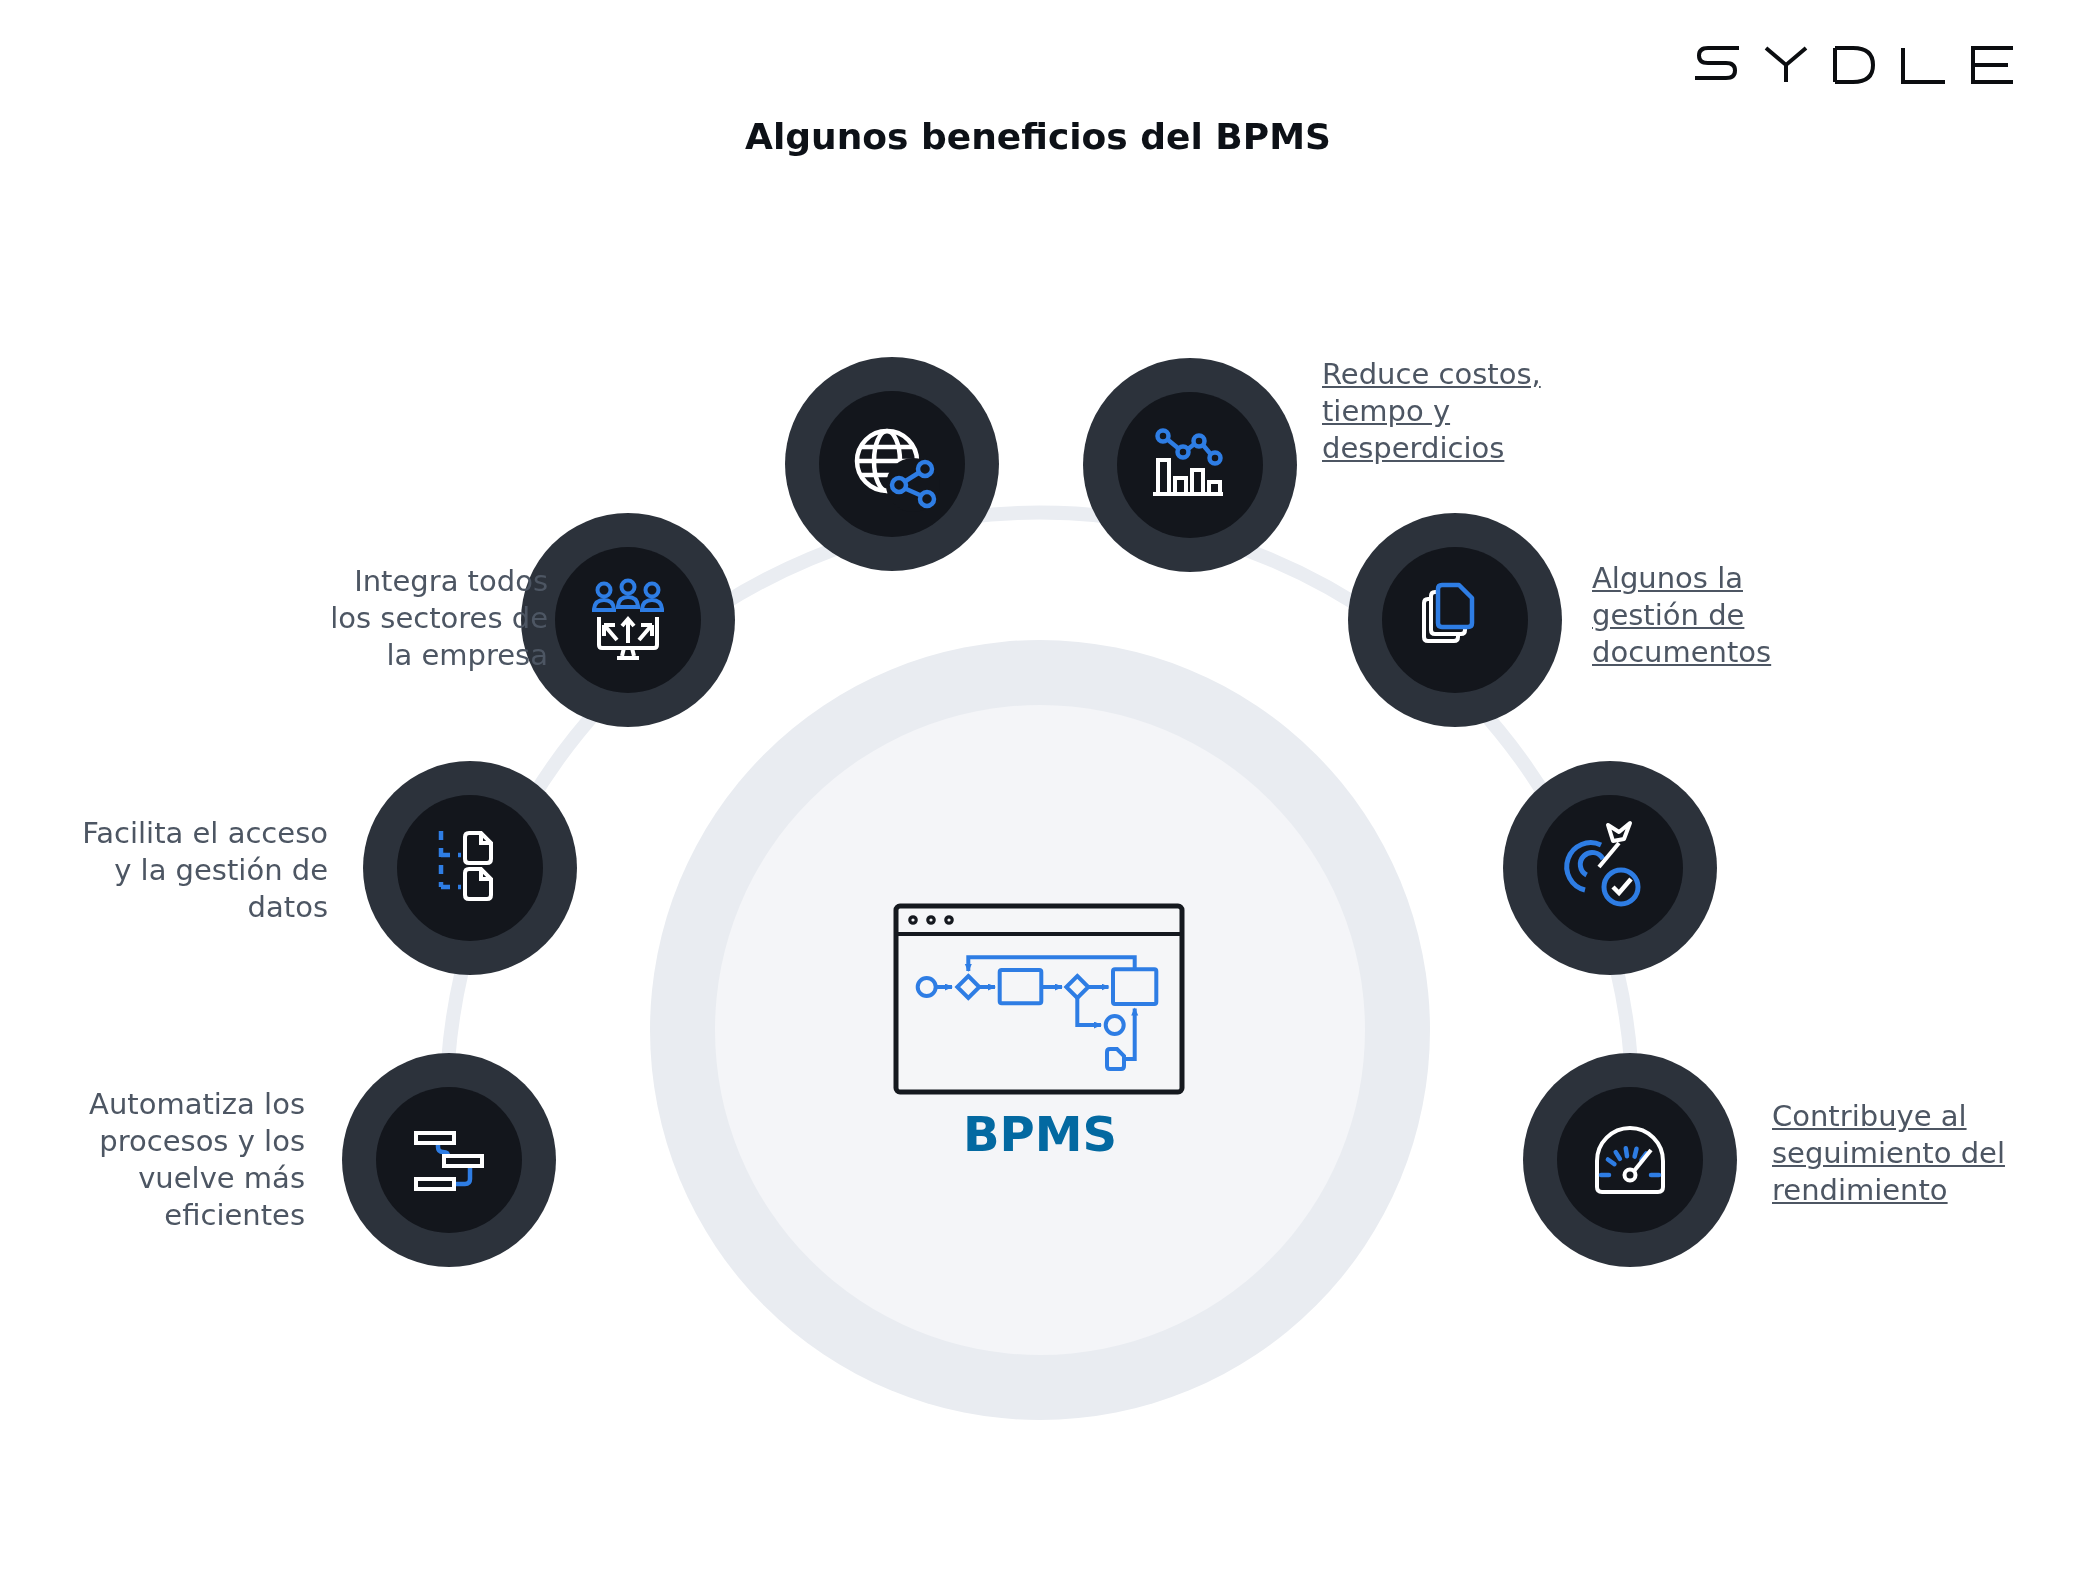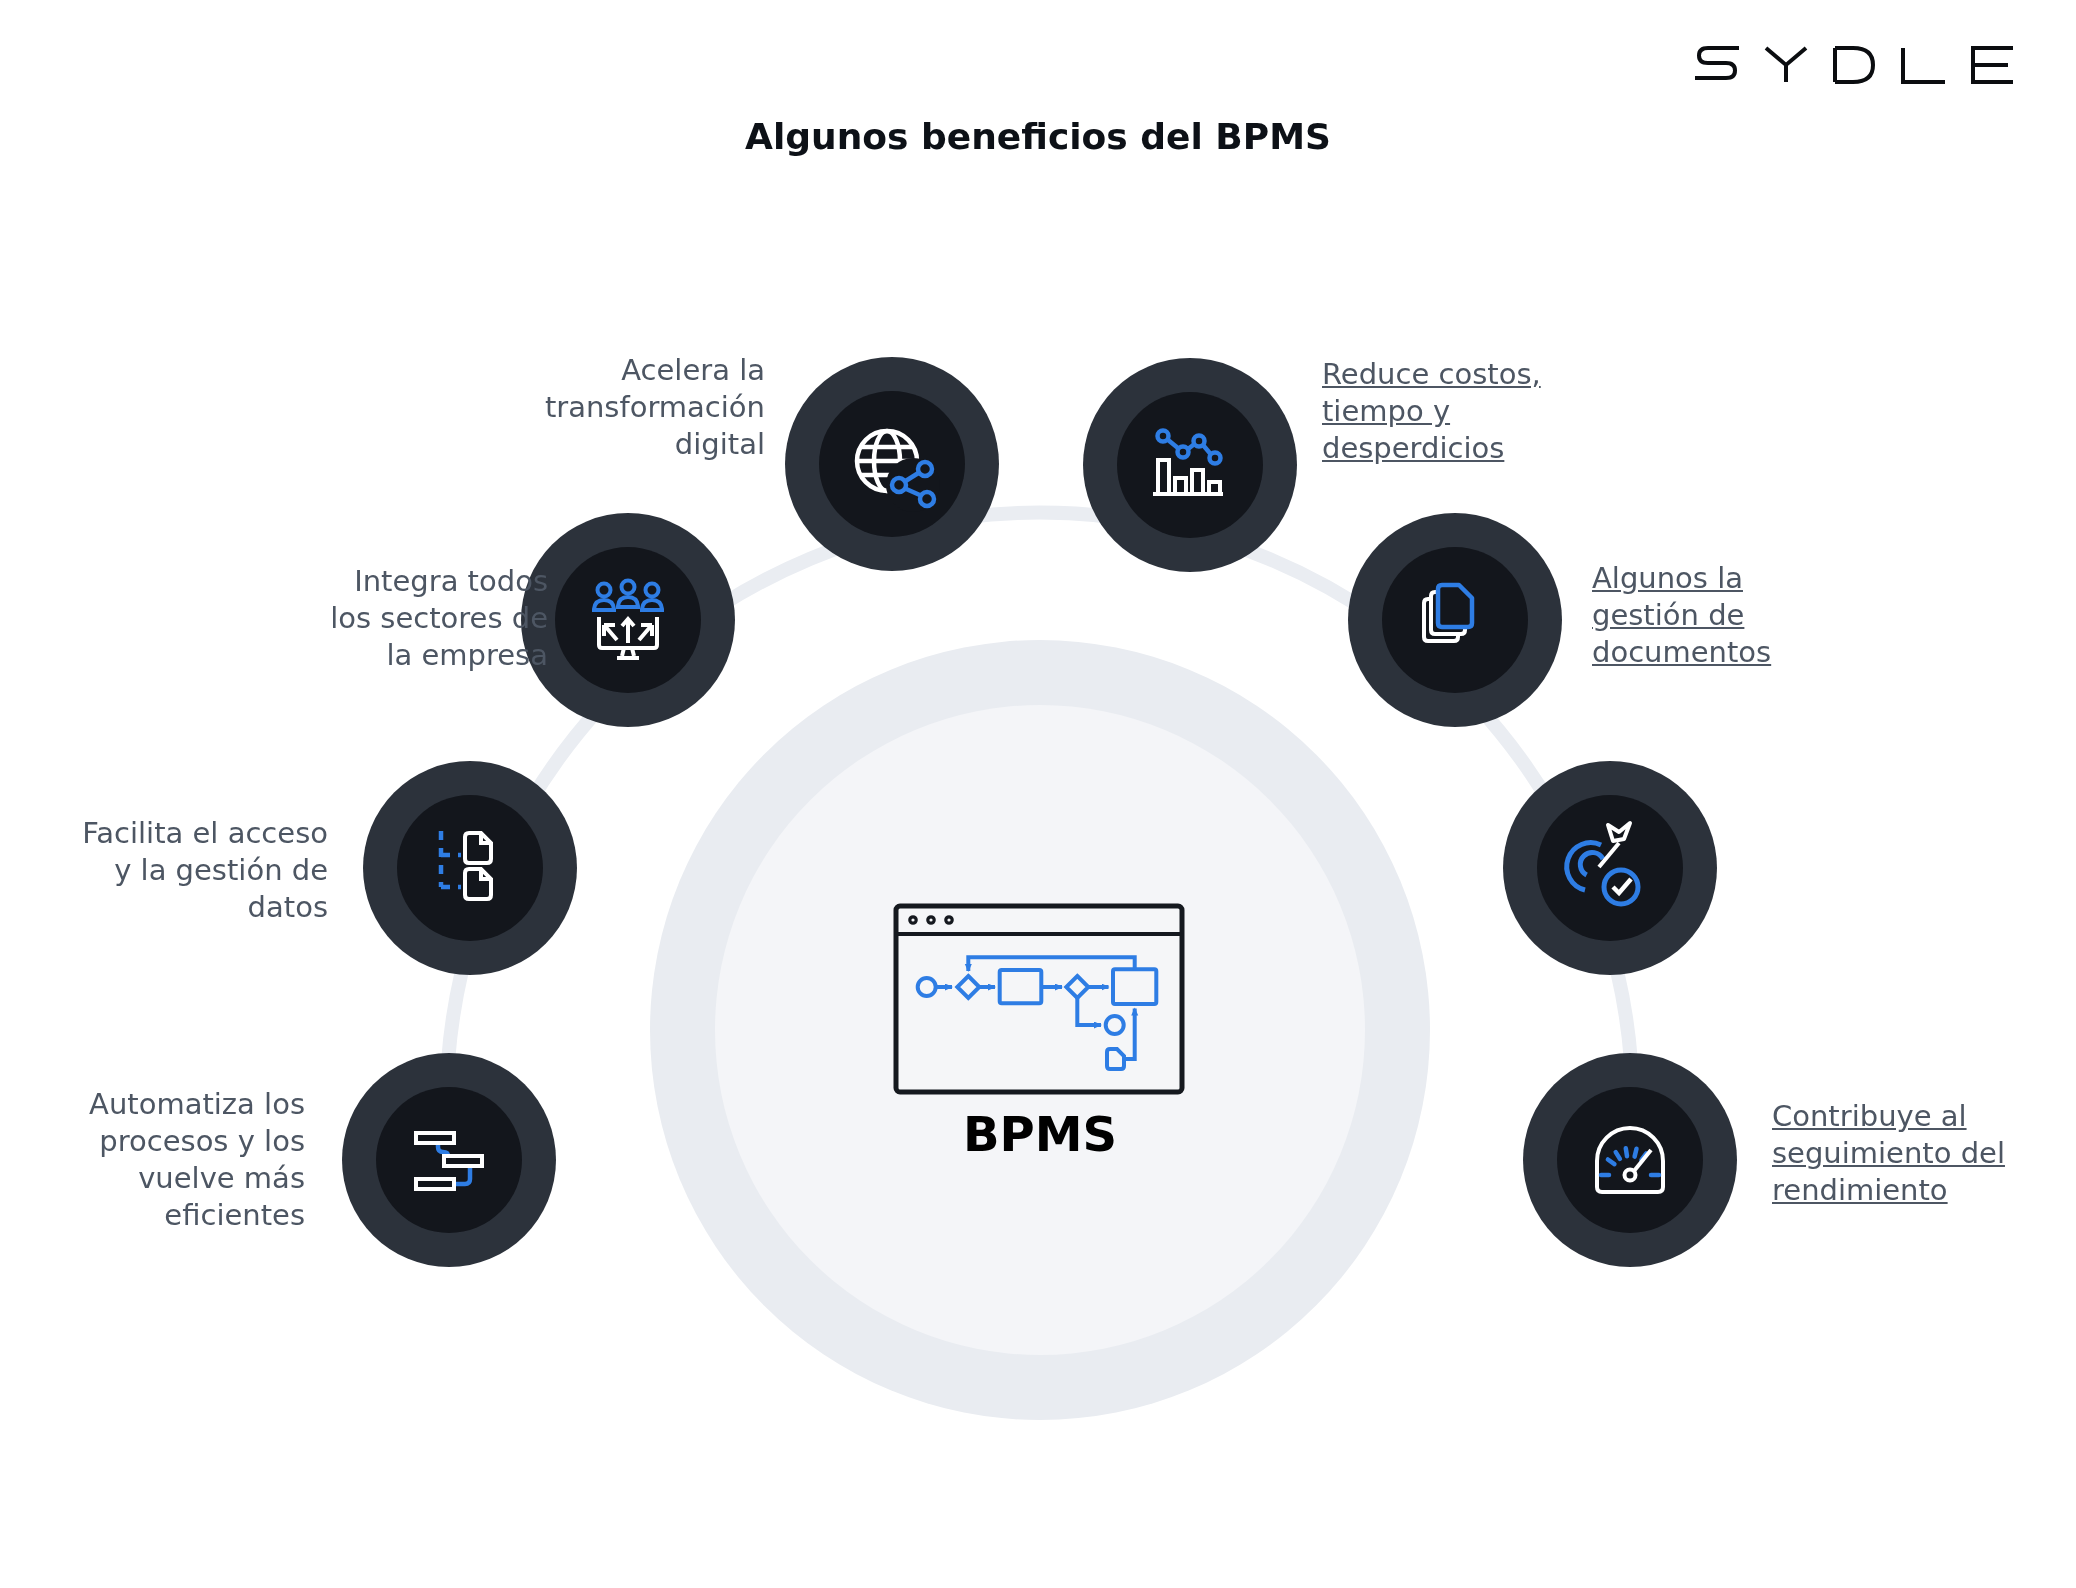--- a/index.html
+++ b/index.html
@@ -27,21 +27,21 @@
   .icon{position:absolute;left:52px;top:52px;width:110px;height:110px;}
   .label{
     position:absolute;white-space:pre-line;color:#4d5663;font-size:29px;line-height:37px;
     font-weight:400;
   }
   .label.r{text-align:right;}
   .label.l{text-align:left;text-decoration:underline;}
   .window-icon{position:absolute;left:893px;top:903px;}
   .bpms-label{
     position:absolute;left:890px;top:1106px;width:300px;text-align:center;
-    font-size:48px;font-weight:700;color:#000000;
+    font-size:48px;font-weight:700;color:#0369a1;
   }
 </style>
 </head>
 <body>
 
 <div class="canvas">
 
   <svg class="logo" width="322" height="44" viewBox="0 0 322 44" aria-label="SYDLE">
     <g fill="none" stroke="#0b0d10" stroke-width="4">
       <path d="M44,4 H13 Q4,4 4,11.5 Q4,19 13,19 H31 Q40,19 40,26.5 Q40,34 31,34 H0"></path>
@@ -110,23 +110,20 @@
       <circle cx="76" cy="76" r="27" fill="#13161c"></circle>
       <g fill="none" stroke="#2e7de4" stroke-width="4.5">
         <line x1="67" y1="73" x2="83" y2="63"></line>
         <line x1="67" y1="79" x2="85" y2="87"></line>
         <circle cx="62" cy="76" r="7"></circle>
         <circle cx="88" cy="60" r="7"></circle>
         <circle cx="90" cy="90" r="7"></circle>
       </g>
     </svg>
   </div>
-  <div class="label r" style="right:1311px;top:352px;width:330px;">Acelera la
-transformación
-digital</div>
 
   <div class="node" style="left:521px;top:513px;">
     <div class="bubble"></div>
     <div class="bubble-inner"></div>
     <svg class="icon" viewBox="0 0 110 110">
       <g fill="none" stroke="#2e7de4" stroke-width="4">
         <circle cx="31" cy="25" r="6.5"></circle>
         <circle cx="55" cy="22" r="6.5"></circle>
         <circle cx="79" cy="25" r="6.5"></circle>
         <path d="M21,44 Q22,35 31,35 Q40,35 41,44 L41,45 H21 Z"></path>

